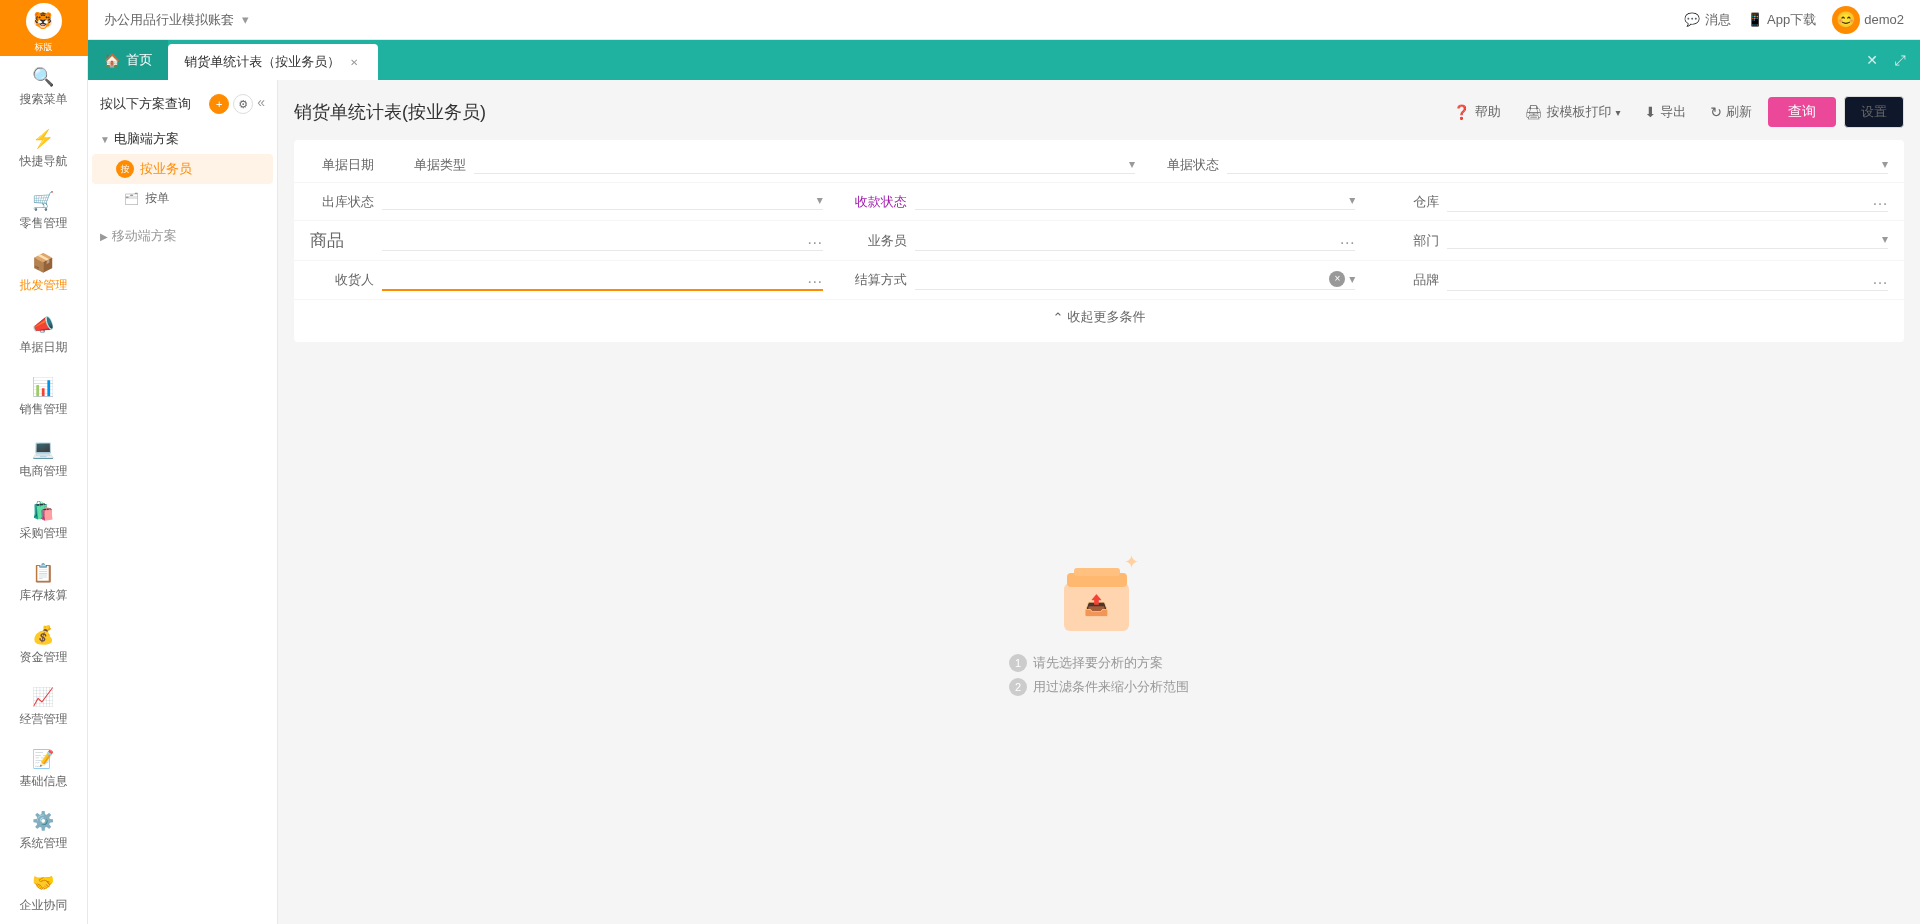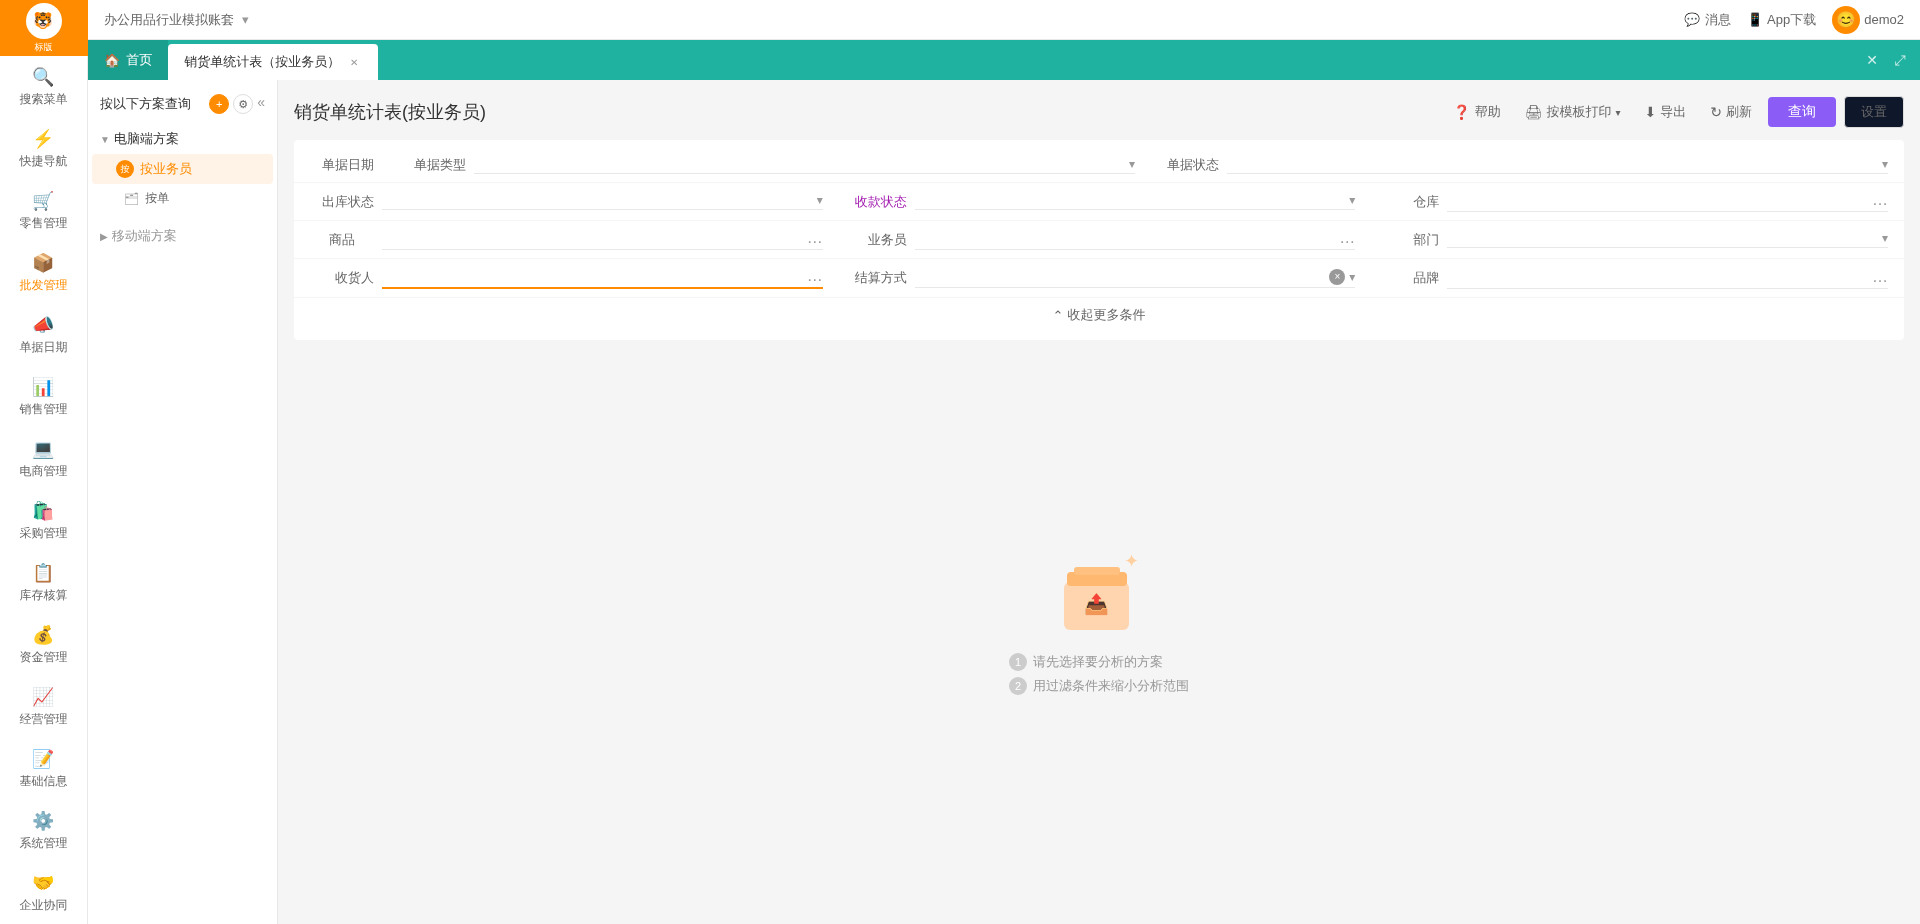--- a/index.html
+++ b/index.html
@@ -55,21 +55,21 @@
     .lp-sub-item { display: flex; align-items: center; gap: 6px; padding: 6px 12px 6px 36px; font-size: 12px; cursor: pointer; color: #666; }
     .lp-mobile-section .lp-section-header { color: #999; }
 
     
     .right-panel { flex: 1; display: flex; flex-direction: column; padding: 16px; overflow-y: auto; }
     .page-title-row { display: flex; align-items: center; justify-content: space-between; margin-bottom: 12px; }
     .page-title { font-size: 18px; font-weight: 500; color: #333; }
     .page-actions { display: flex; align-items: center; gap: 8px; }
     .page-action-btn { display: flex; align-items: center; gap: 4px; font-size: 13px; color: #666; cursor: pointer; padding: 4px 8px; border-radius: 4px; }
     .page-action-btn .icon { font-size: 14px; }
-    .btn-primary { background: #8b5cf6; color: #fff; border: none; border-radius: 4px; padding: 6px 20px; font-size: 14px; cursor: pointer; font-family: Liberation Sans, sans-serif; }
+    .btn-primary { background: #ec4899; color: #fff; border: none; border-radius: 4px; padding: 6px 20px; font-size: 14px; cursor: pointer; font-family: Liberation Sans, sans-serif; }
     .btn-default { background: #0f172a; color: #666; border: 1px solid #ddd; border-radius: 4px; padding: 6px 16px; font-size: 13px; cursor: pointer; font-family: inherit; }
     .filter-clear { width: 16px; height: 16px; border-radius: 50%; background: #999; color: #fff; font-size: 10px; display: flex; align-items: center; justify-content: center; cursor: pointer; margin-left: 4px; }
     .date-tab { padding: 2px 6px; font-size: 12px; color: #666; cursor: pointer; border-radius: 3px; }
     .date-tab.active { background: #ff8c00; color: #fff; border-radius: 12px; padding: 2px 8px; }
     .date-range { font-size: 12px; color: #999; margin-left: 8px; }
 
     
     .collapse-bar { display: flex; align-items: center; justify-content: center; padding: 8px 0; cursor: pointer; color: #666; font-size: 13px; gap: 4px; }
 
     
@@ -280,21 +280,21 @@
             <span></span>
             <span style="color:#999; font-size:12px;">▾</span>
           </div>
           <div style="width:72px; font-size:13px; color:#666; text-align:right; padding-right:8px; flex-shrink:0; margin-left:20px;font-family:Liberation Mono, monospace;">仓库</div>
           <div style="flex:1; display:flex; align-items:center; justify-content:flex-end; border-bottom:1px solid #e8e8e8; padding-bottom:2px;">
             <span style="color:#999; font-size:16px; cursor:pointer;">…</span>
           </div>
         </div>
 
         <div style="display:flex; align-items:center; padding: 8px 16px; border-bottom: 1px solid #f5f5f5;">
-          <div style="width:72px; font-size:13px; color:#666; text-align:center; padding-right:8px; flex-shrink:0;">商品</div>
+          <div style="width:72px; font-size:17px; color:#666; text-align:left; padding-right:8px; flex-shrink:0;">商品</div>
           <div style="flex:1; display:flex; align-items:center; justify-content:flex-end; border-bottom:1px solid #e8e8e8; padding-bottom:2px;">
             <span style="color:#999; font-size:16px; cursor:pointer;">…</span>
           </div>
           <div style="width:72px; font-size:13px; color:#666; text-align:right; padding-right:8px; flex-shrink:0; margin-left:20px;">业务员</div>
           <div style="flex:1; display:flex; align-items:center; justify-content:flex-end; border-bottom:1px solid #e8e8e8; padding-bottom:2px;">
             <span style="color:#999; font-size:16px; cursor:pointer;">…</span>
           </div>
           <div style="width:72px; font-size:13px; color:#666; text-align:right; padding-right:8px; flex-shrink:0; margin-left:20px;">部门</div>
           <div style="flex:1; display:flex; align-items:center; justify-content:space-between; border-bottom:1px solid #e8e8e8; padding-bottom:2px;">
             <span></span>

